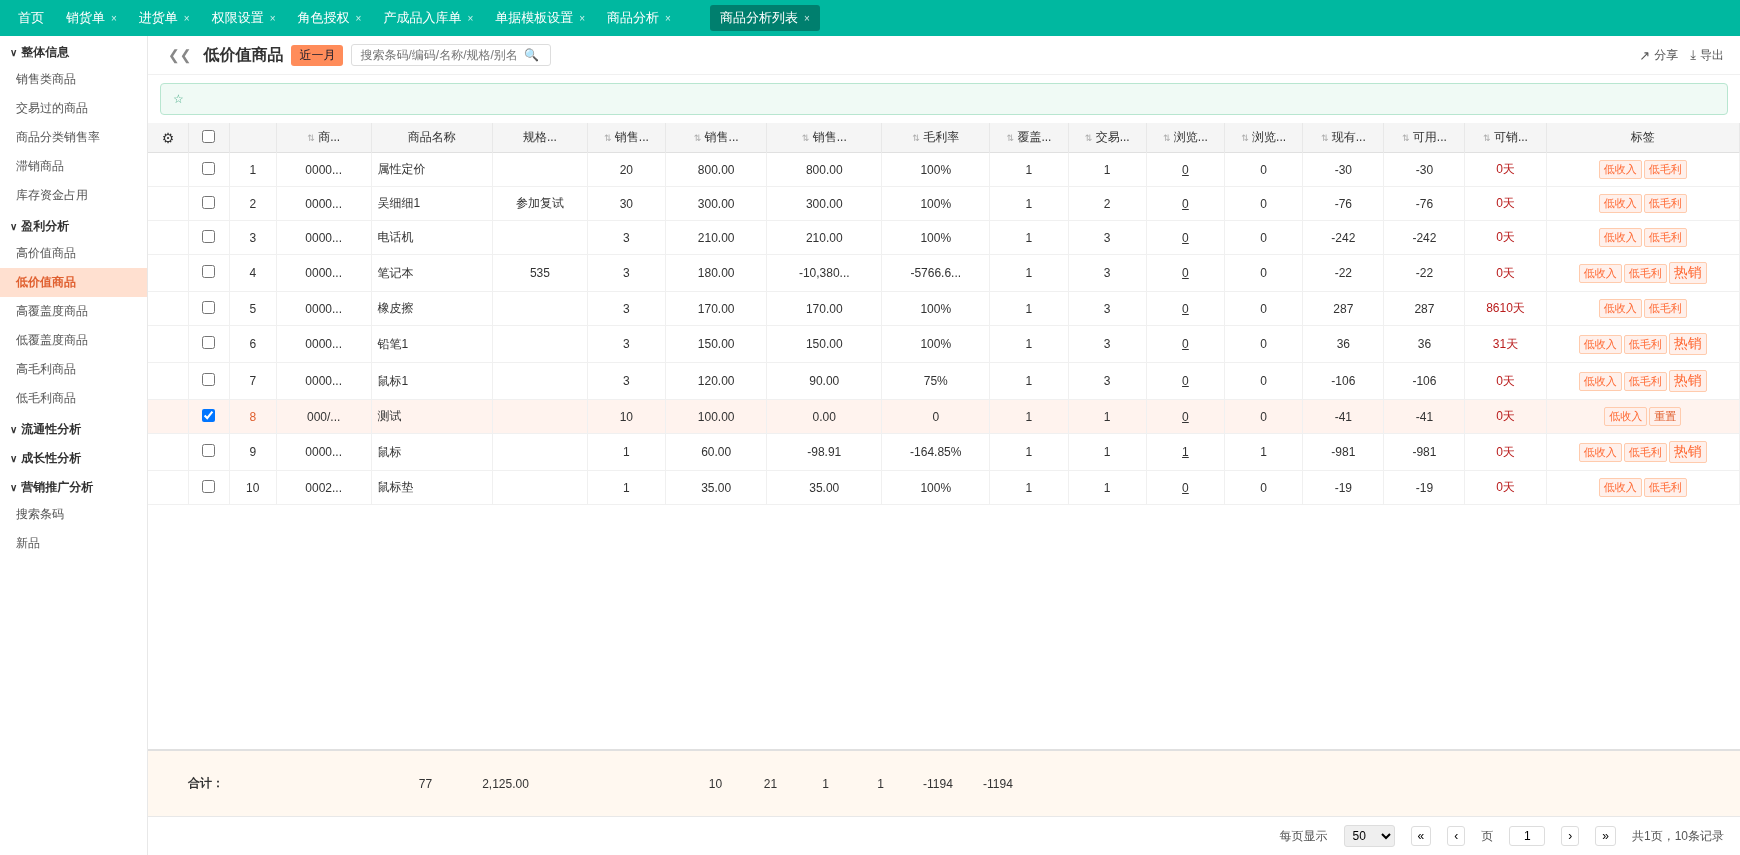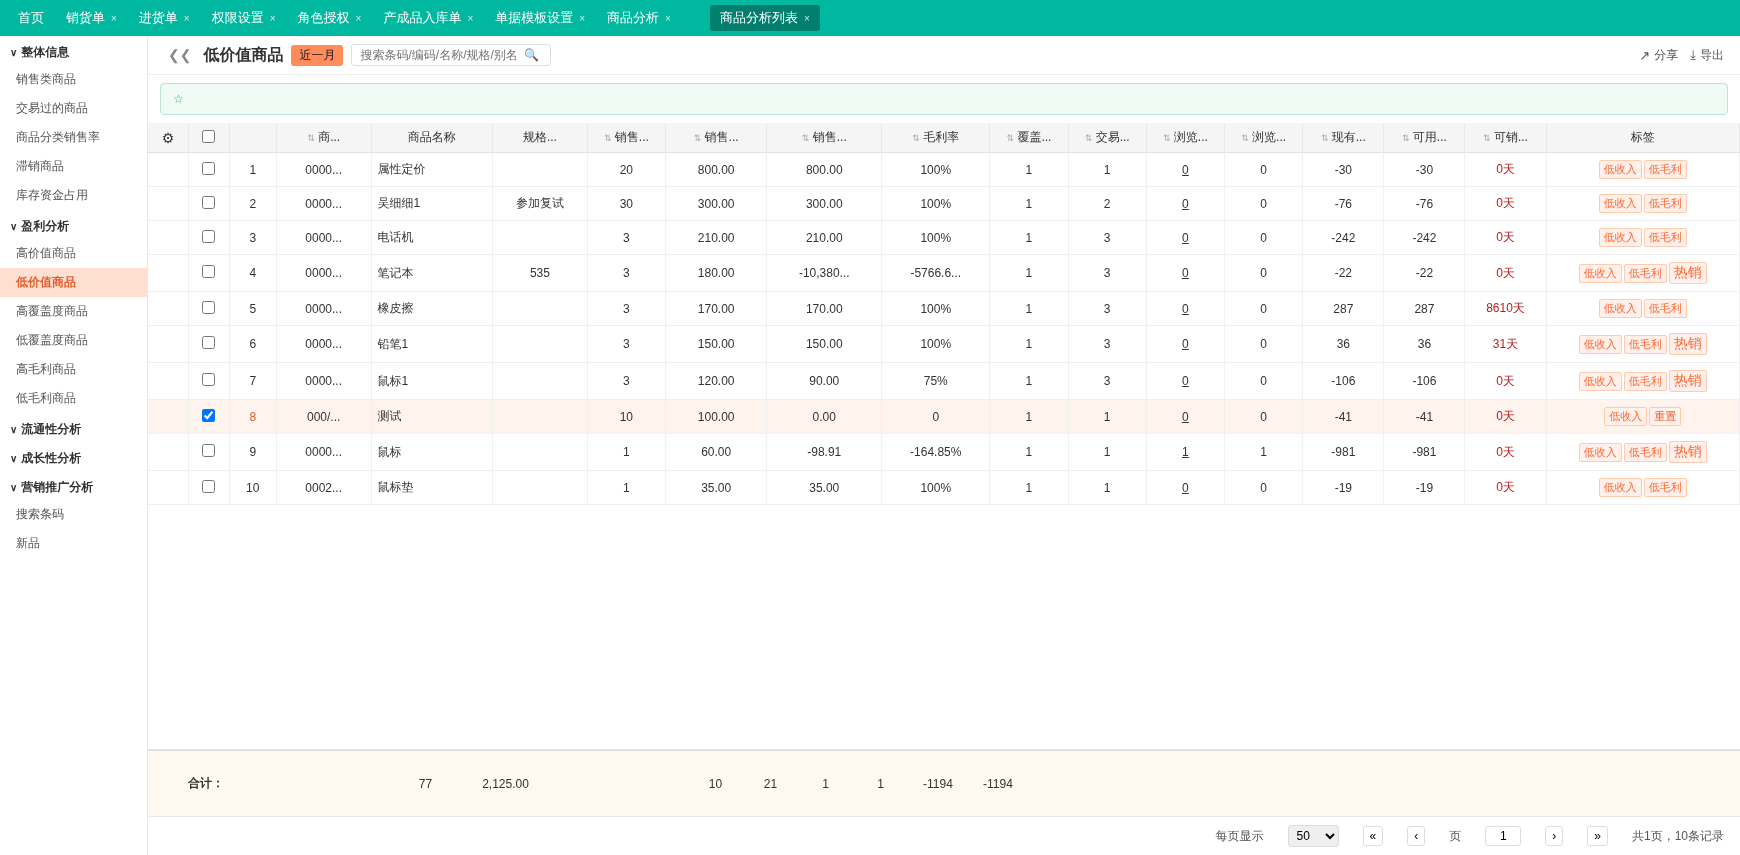--- a/index.html
+++ b/index.html
@@ -207,21 +207,21 @@
       color: #333;
     }
 
     
     .pagination-bar {
       display: flex;
       align-items: center;
       justify-content: flex-end;
       padding: 8px 16px;
       border-top: 1px solid #e8e8e8;
-      gap: 24px;
+      gap: 16px;
       background: #fff;
       font-size: 12px;
       color: #555;
     }
     .pagination-bar select {
       border: 1px solid #ddd;
       border-radius: 3px;
       padding: 2px 4px;
       font-size: 12px;
     }

